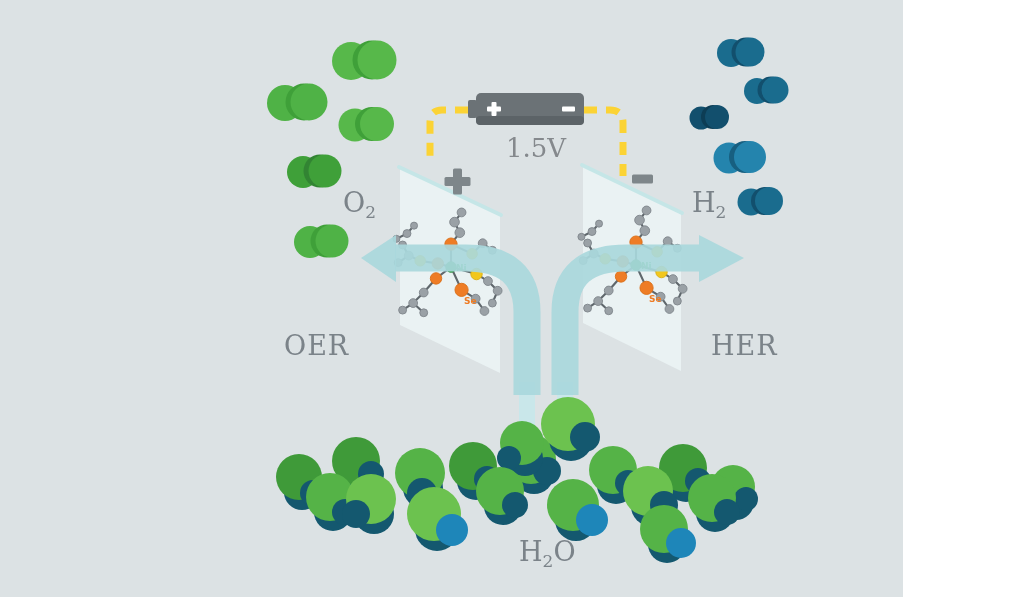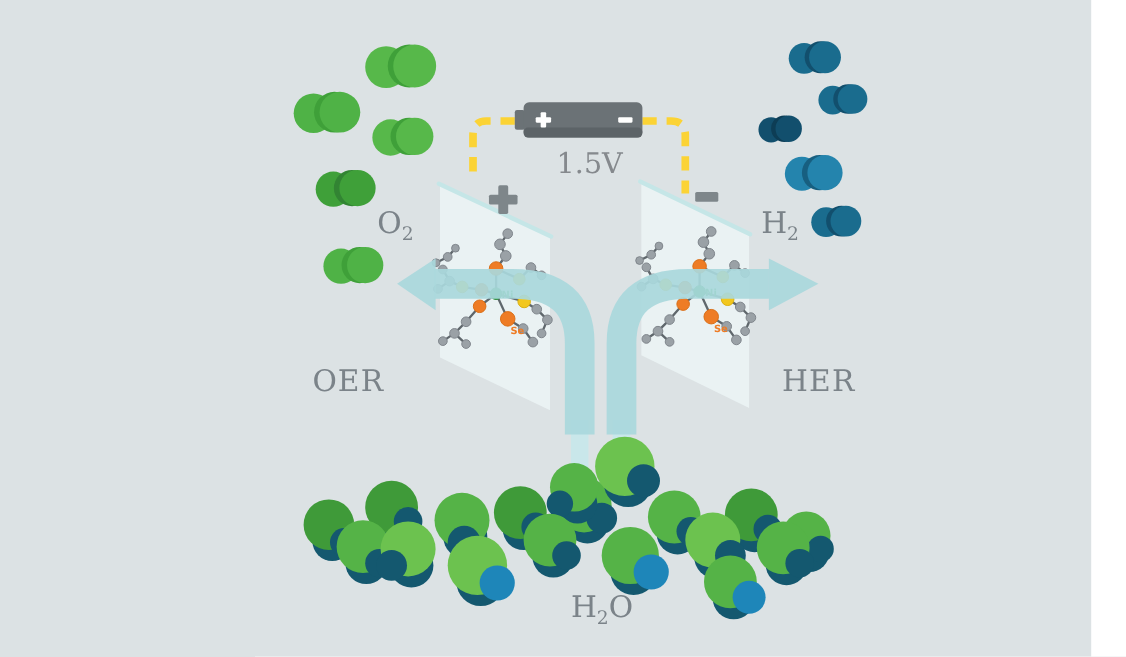--- a/index.html
+++ b/index.html
@@ -7,21 +7,21 @@
     --battery-gray:#6b7276; --battery-shadow:#5c6367; --sign-gray:#7e868a;
     --panel:#eaf2f3; --panel-edge:#c5e6e7; --pipe:#a9d8dc; --pipe-light:#c9e7ea;
     --o2-green:#57b84a; --o2-green-b:#4fb246; --o2-green-dark:#3fa039;
     --h2-blue:#1a6c8e; --h2-blue-dark:#124f6d; --h2-blue-light:#2484ad;
     --water-green-light:#6cc24f; --water-green:#55b347; --water-green-dark:#3f9a39;
     --water-blue:#1e86b9; --water-navy:#14586f;
     --atom-gray:#9aa1a6; --atom-orange:#ee7c25; --atom-yellow:#f2c71d; --atom-green:#2d9e41;
     --ni-label:#3aa648; --se-label:#ee7c25;
   }
   html,body{margin:0;padding:0;}
-  #canvas{position:relative;width:992px;height:597px;background:var(--bg);overflow:hidden;
+  #canvas{position:relative;width:903px;height:597px;background:var(--bg);overflow:hidden;
           font-family:"DejaVu Serif","Liberation Serif",serif;}
   svg{display:block}
   .label{fill:var(--text-gray);font-family:"DejaVu Serif","Liberation Serif",serif;}
   .gas{font-size:27px;}
   .sub{font-size:17px;}
   .tail{font-size:27px;}
   .rxn{font-size:27px;letter-spacing:1px;}
   .volt{font-size:26px;fill:#85898d;}
   .bond{stroke:#5f676c;stroke-width:2.4;stroke-linecap:round;}
   .atom-gray{fill:var(--atom-gray);stroke:#7d848a;stroke-width:1;}

